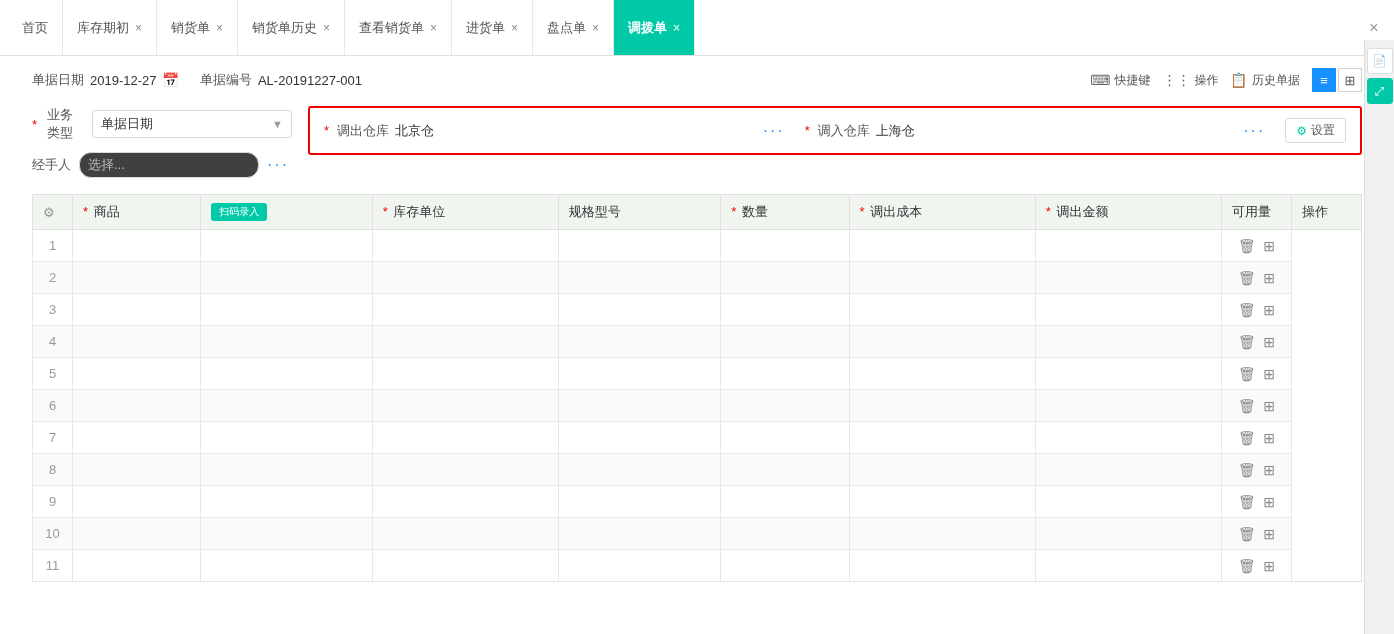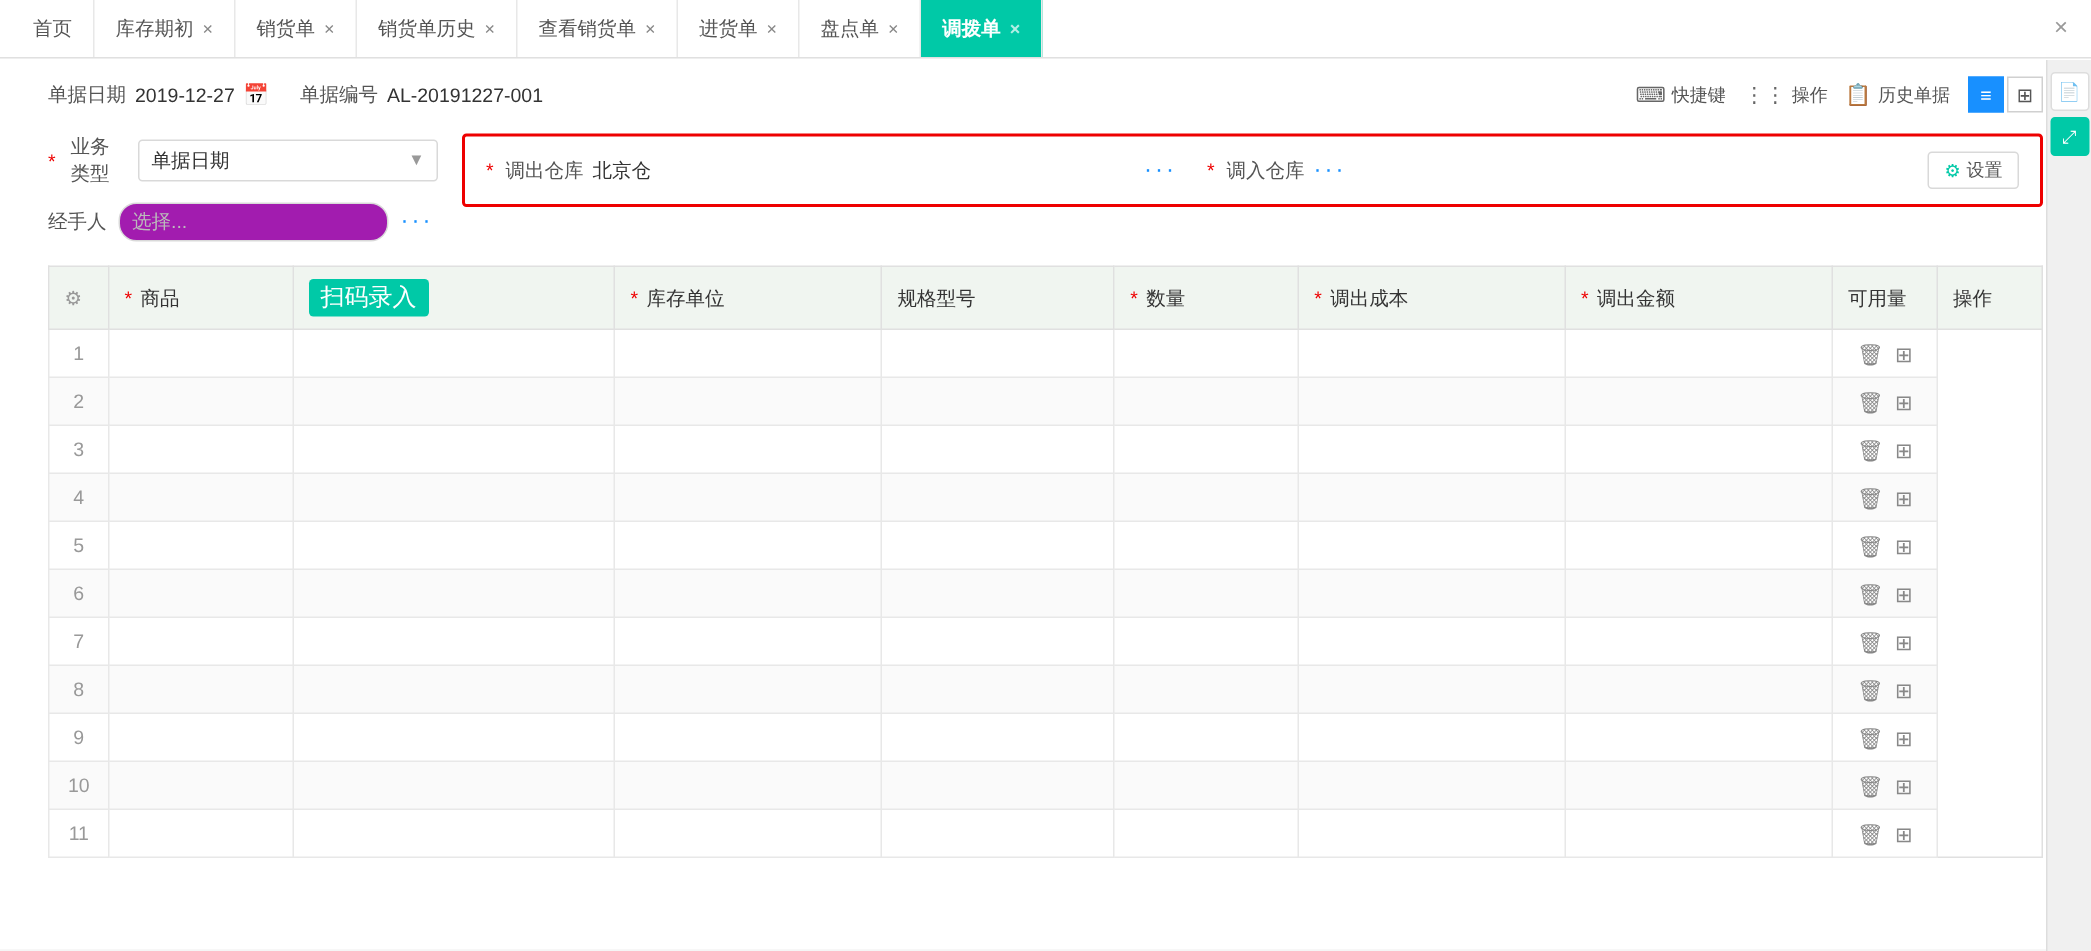--- a/index.html
+++ b/index.html
@@ -2,21 +2,21 @@
 <html><head>
   <meta charset="utf-8">
   <style>
     * { box-sizing: border-box; margin: 0; padding: 0; }
     body { font-family: 'Microsoft YaHei', Arial, sans-serif; font-size: 13px; background: #f5f5f5; color: #333; }
 
     
     .tab-bar {
       display: flex; align-items: center; background: #fff;
       border-bottom: 1px solid #e0e0e0; padding: 0 8px;
-      height: 39px; position: relative;
+      height: 56px; position: relative;
     }
     .tab {
       display: flex; align-items: center; padding: 0 14px;
       height: 100%; cursor: pointer; font-size: 13px;
       color: #555; border-right: 1px solid #e8e8e8;
       white-space: nowrap;
     }
     .tab.active {
       background: #00c9a7; color: #fff; font-weight: bold;
     }
@@ -78,21 +78,21 @@
     .form-row {
       display: flex; align-items: center; gap: 8px; margin-bottom: 8px;
     }
     .form-row:last-child { margin-bottom: 0; }
     .required-star { color: #e00; margin-right: 2px; }
     .field-name { color: #555; }
     .dropdown-arrow { color: #999; font-size: 11px; cursor: pointer; }
     .select-field {
       display: flex; align-items: center; gap: 4px;
       border: 1px solid #d9d9d9; border-radius: 12px; padding: 3px 8px;
-      min-width: 180px; background: #a21caf; cursor: pointer;
+      min-width: 180px; background: #404040; cursor: pointer;
     }
     .select-placeholder { color: #bbb; }
     .more-btn { color: #1890ff; cursor: pointer; font-size: 16px; letter-spacing: 2px; }
     .settings-btn {
       display: flex; align-items: center; gap: 4px;
       border: 1px solid #d9d9d9; border-radius: 3px; padding: 3px 10px;
       background: #fff; cursor: pointer; color: #555; font-size: 12px;
     }
     .settings-icon { color: #00c9a7; }
 
@@ -119,21 +119,21 @@
     .data-table td {
       border: 1px solid #e8e8e8; padding: 6px 10px;
       height: 32px; font-size: 13px; color: #555;
     }
     .data-table tr:nth-child(even) td { background: #fafafa; }
     .data-table .subtotal-row td { background: #fef9e7; font-weight: bold; color: #333; }
     .col-num { width: 40px; text-align: center; color: #999; }
     .col-ops { width: 70px; text-align: center; }
     .scan-btn {
       background: #00c9a7; color: #fff; border: none; border-radius: 3px;
-      padding: 2px 8px; font-size: 16px; cursor: pointer;
+      padding: 2px 8px; font-size: 10px; cursor: pointer;
     }
     .op-icon { color: #888; font-size: 14px; cursor: pointer; margin: 0 2px; }
 
     
     .right-sidebar {
       position: fixed; right: 0; top: 40px;
       width: 30px; display: flex; flex-direction: column;
       align-items: center; gap: 4px; padding-top: 8px;
       background: #f0f0f0; border-left: 1px solid #ddd;
       height: calc(100vh - 40px); z-index: 10;
@@ -249,20 +249,21 @@
       <div class="warehouse-row">
         <div class="warehouse-item">
           <span class="required-star">*</span>
           <span class="warehouse-label">调出仓库</span>
           <span class="warehouse-value">北京仓</span>
           <span class="more-btn">···</span>
         </div>
         <div class="warehouse-item">
           <span class="required-star">*</span>
           <span class="warehouse-label">调入仓库</span>
+          <span class="warehouse-value">上海仓</span>
           <span class="more-btn">···</span>
         </div>
         <div class="settings-btn">
           <span class="settings-icon">⚙</span>
           <span>设置</span>
         </div>
       </div>
     </div>
   </div>
 

